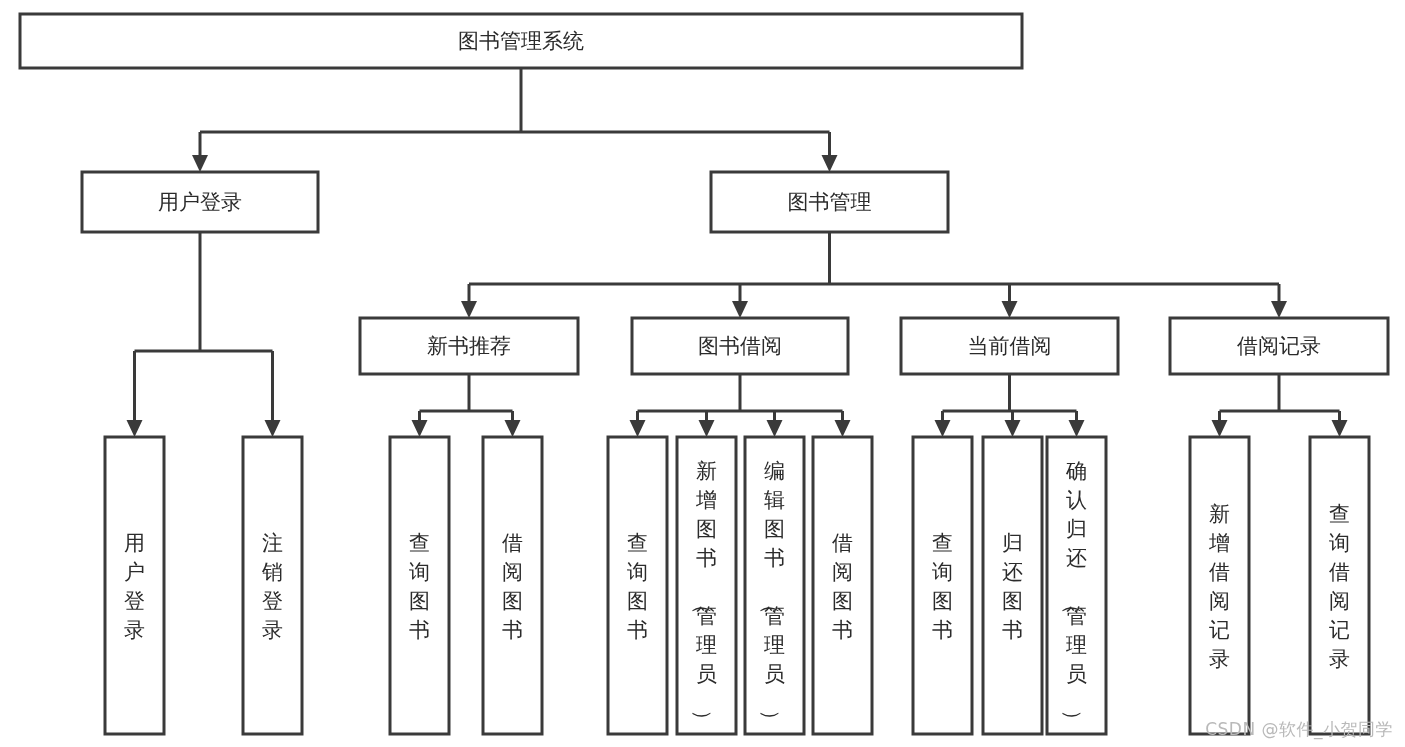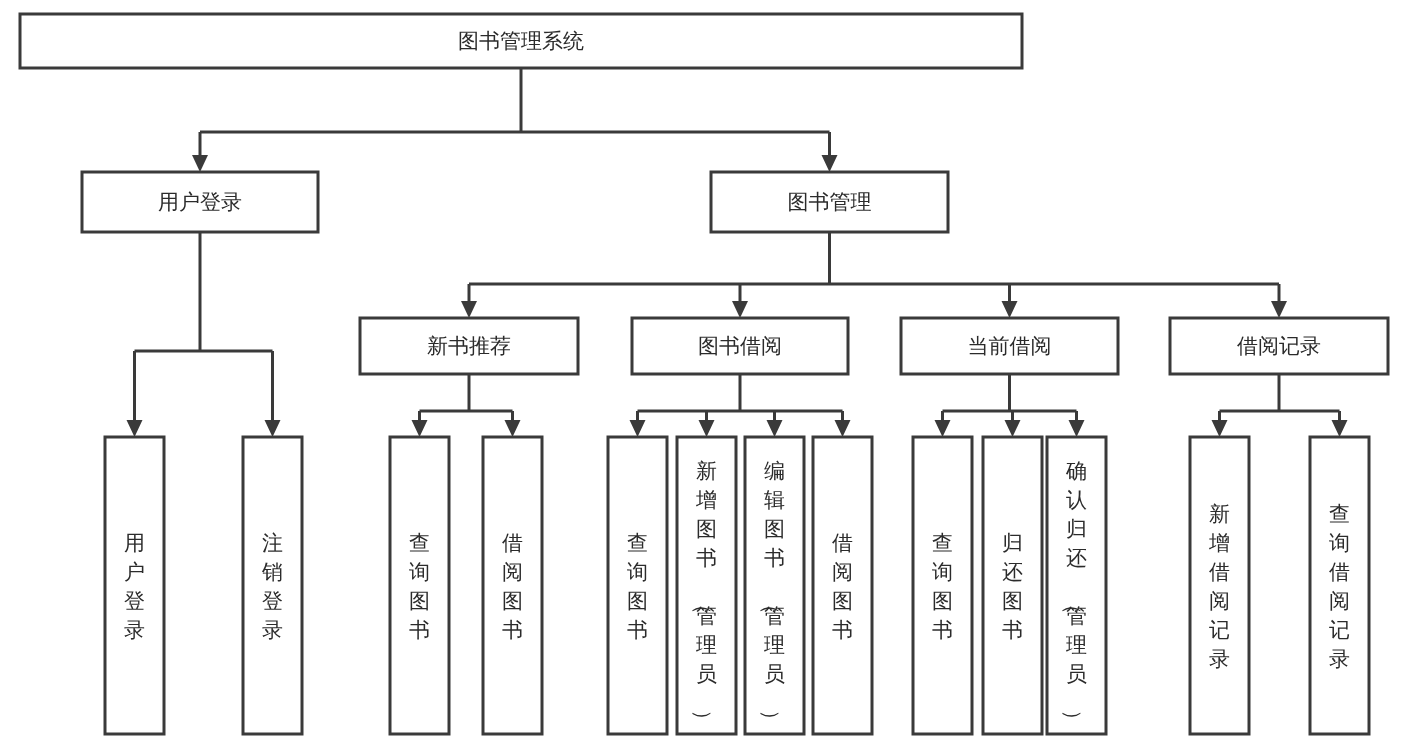--- a/index.html
+++ b/index.html
@@ -216,13 +216,14 @@
         <g>
           <rect x="1190" y="437" width="59" height="297" class="node-box"></rect>
           <text x="1219.5" y="521.12" class="node-label-v"><tspan x="1219.5" dy="0">新</tspan><tspan x="1219.5" dy="29">增</tspan><tspan x="1219.5" dy="29">借</tspan><tspan x="1219.5" dy="29">阅</tspan><tspan x="1219.5" dy="29">记</tspan><tspan x="1219.5" dy="29">录</tspan></text>
         </g>
         <g>
           <rect x="1310" y="437" width="59" height="297" class="node-box"></rect>
           <text x="1339.5" y="521.12" class="node-label-v"><tspan x="1339.5" dy="0">查</tspan><tspan x="1339.5" dy="29">询</tspan><tspan x="1339.5" dy="29">借</tspan><tspan x="1339.5" dy="29">阅</tspan><tspan x="1339.5" dy="29">记</tspan><tspan x="1339.5" dy="29">录</tspan></text>
         </g>
       </g>
   </svg>
+  <div class="watermark">CSDN @软件_小贺同学</div>
 </div>
 
 </body></html>

